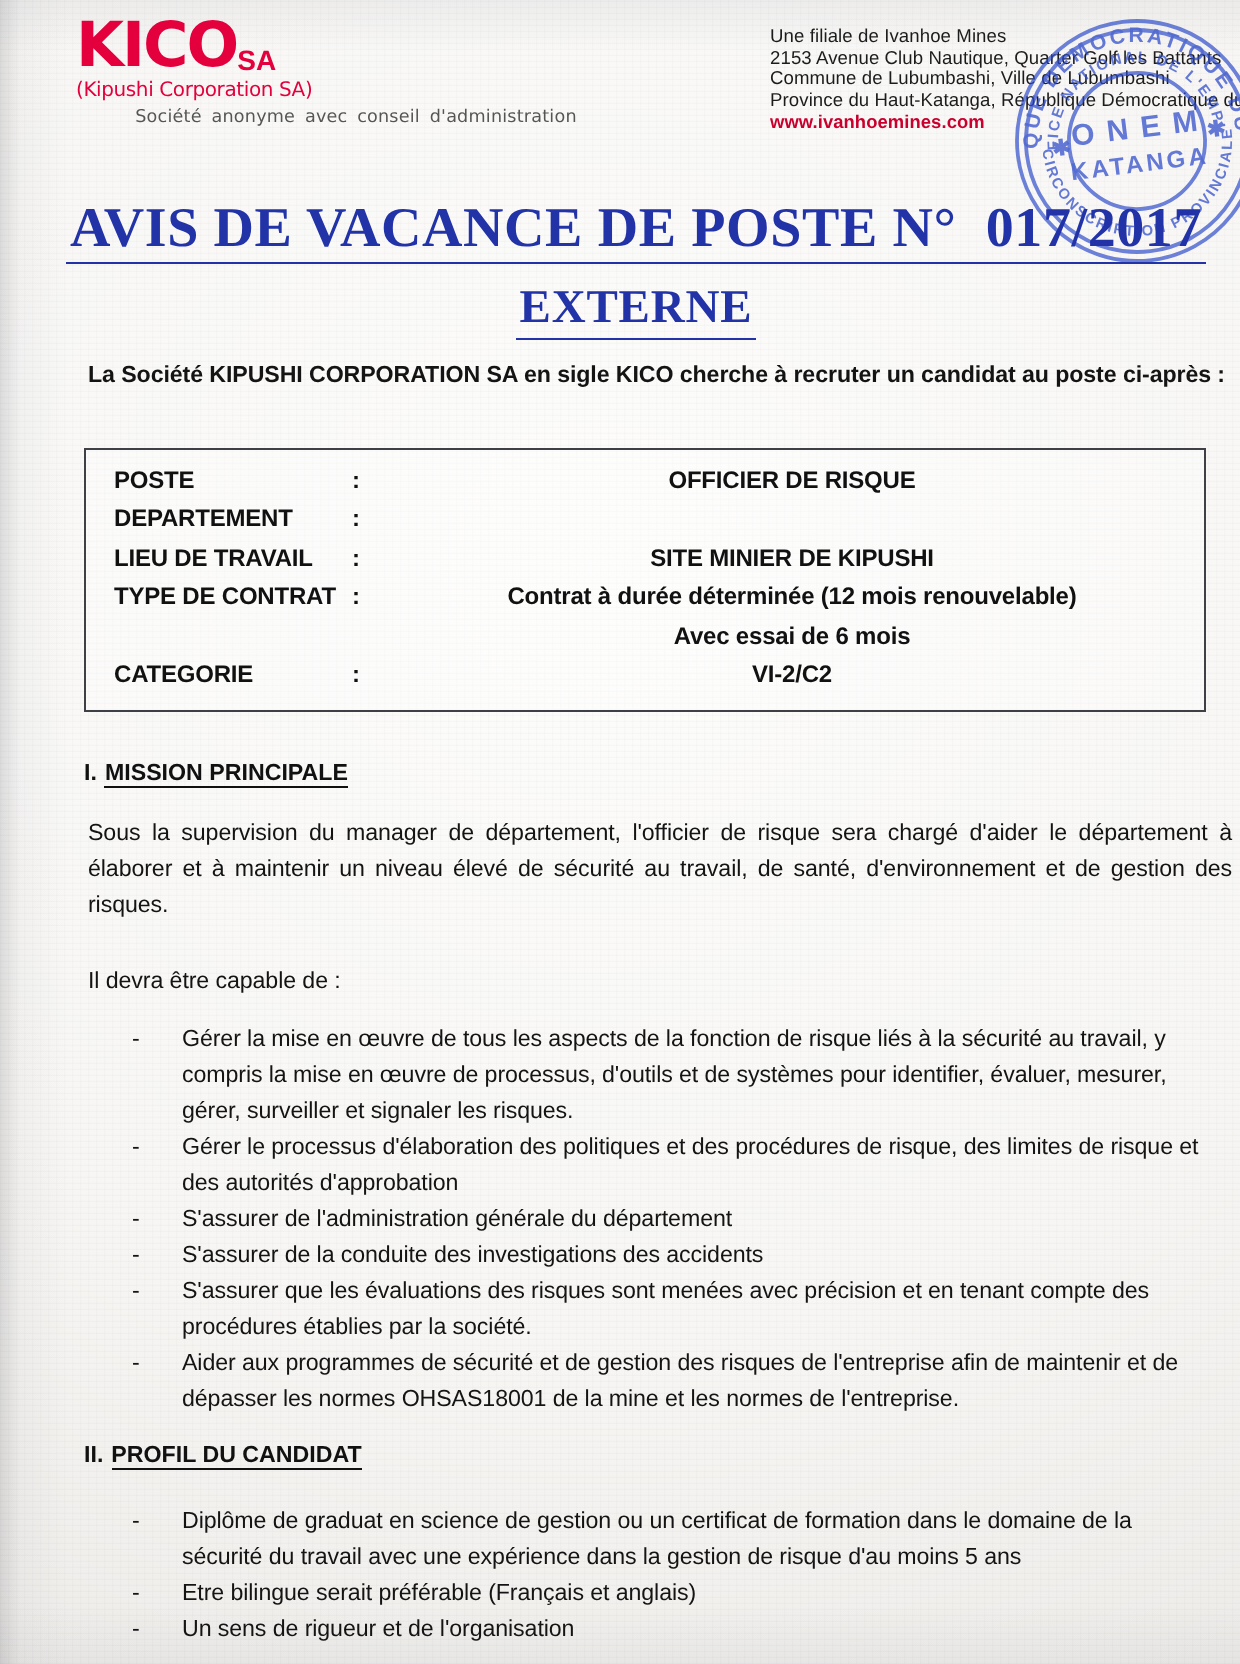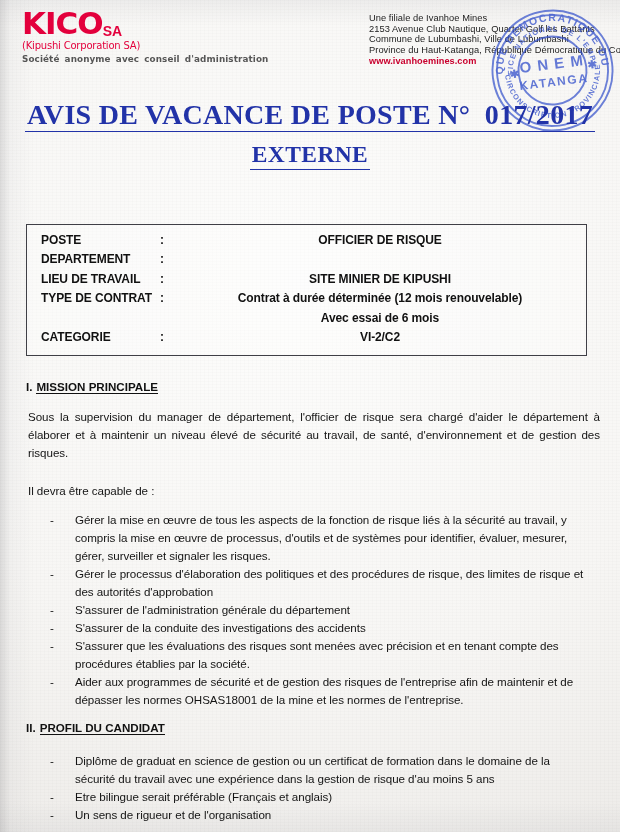--- a/index.html
+++ b/index.html
@@ -30,20 +30,21 @@
     inset: 0;
     pointer-events: none;
     opacity: .055;
     background-image:
       repeating-linear-gradient(0deg, rgba(0,0,0,.5) 0px, rgba(0,0,0,0) 1px, rgba(0,0,0,0) 3px),
       repeating-linear-gradient(90deg, rgba(0,0,0,.4) 0px, rgba(0,0,0,0) 1px, rgba(0,0,0,0) 4px);
   }
   .content {
     position: absolute;
     inset: 0;
+    margin-left: 16px;
   }
 
   
   .logo-block {
     position: absolute;
     left: 22px;
     top: 8px;
     width: 280px;
   }
   .logo-word {
@@ -68,26 +69,27 @@
     font-family: "DejaVu Sans", sans-serif;
     font-weight: normal;
     font-size: 10px;
     color: #e3003c;
     margin-top: 1px;
     letter-spacing: -0.2px;
   }
   .logo-tag {
     font-family: "DejaVu Sans", sans-serif;
     font-size: 8.8px;
-    font-weight: bold;
+    font-weight: normal;
     color: #3a3a3a;
     margin-top: 3px;
     letter-spacing: .1px;
     word-spacing: 2px;
     opacity: .85;
+    text-align: center;
   }
 
   .addr-block {
     position: absolute;
     left: 369px;
     top: 13px;
     font-family: "Liberation Sans", sans-serif;
     font-size: 9.3px;
     line-height: 10.6px;
     color: #1c1c1c;
@@ -299,20 +301,21 @@
       </g>
     </svg>
   </div>
 
   <div class="title-wrap">
     <div class="doc-title">AVIS DE VACANCE DE POSTE N°  017/2017</div>
     <br>
     <div class="doc-subtitle">EXTERNE</div>
   </div>
 
+  <div class="intro">La Société KIPUSHI CORPORATION SA en sigle KICO cherche à recruter un candidat au poste ci-après :</div>
 
   <div class="job-table">
     <div class="jt-row">
       <span class="jt-label">POSTE</span>
       <span class="jt-colon">:</span>
       <span class="jt-value">OFFICIER DE RISQUE</span>
     </div>
     <div class="jt-row">
       <span class="jt-label">DEPARTEMENT</span>
       <span class="jt-colon">:</span>

